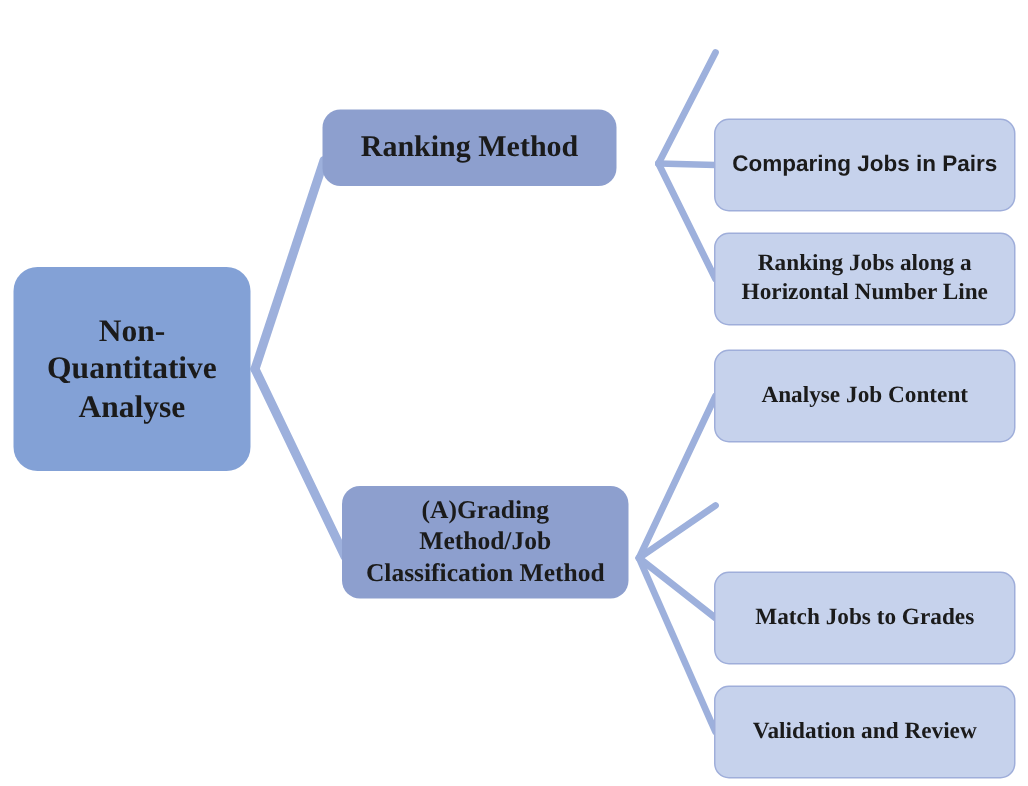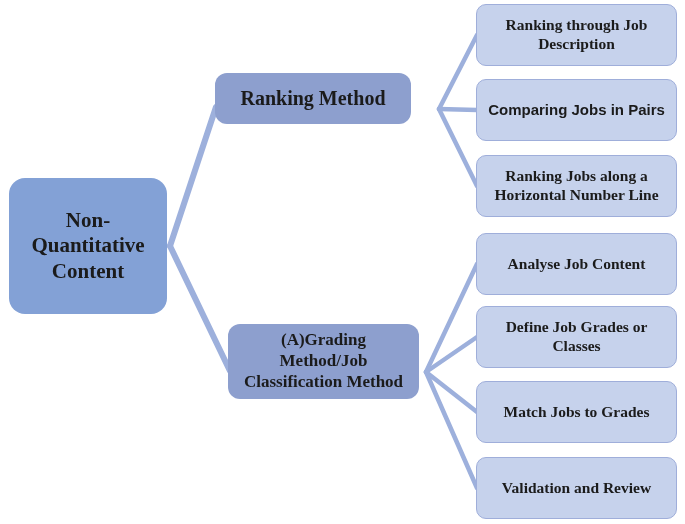--- a/index.html
+++ b/index.html
@@ -72,37 +72,34 @@
     <g>
       <line class="conn" x1="426" y1="372" x2="477" y2="264"></line>
       <line class="conn" x1="426" y1="372" x2="477" y2="337"></line>
       <line class="conn" x1="426" y1="372" x2="477" y2="412"></line>
       <line class="conn" x1="426" y1="372" x2="477" y2="488"></line>
     </g>
   </svg>
 
   <div class="node root">Non-
 Quantitative
-Content</div>
+Analyse</div>
 
   <div class="node branch ranking">Ranking Method</div>
 
   <div class="node branch grading">(A)Grading
 Method/Job
 Classification Method</div>
 
-  <div class="node leaf l1">Ranking through Job Description</div>
 
   <div class="node leaf l2">Comparing Jobs in Pairs</div>
 
   <div class="node leaf l3">Ranking Jobs along a
 Horizontal Number Line</div>
 
   <div class="node leaf l4">Analyse Job Content</div>
 
-  <div class="node leaf l5">Define Job Grades or
-Classes</div>
 
   <div class="node leaf l6">Match Jobs to Grades</div>
 
   <div class="node leaf l7">Validation and Review</div>
 
 </div>
 
 </body></html>

